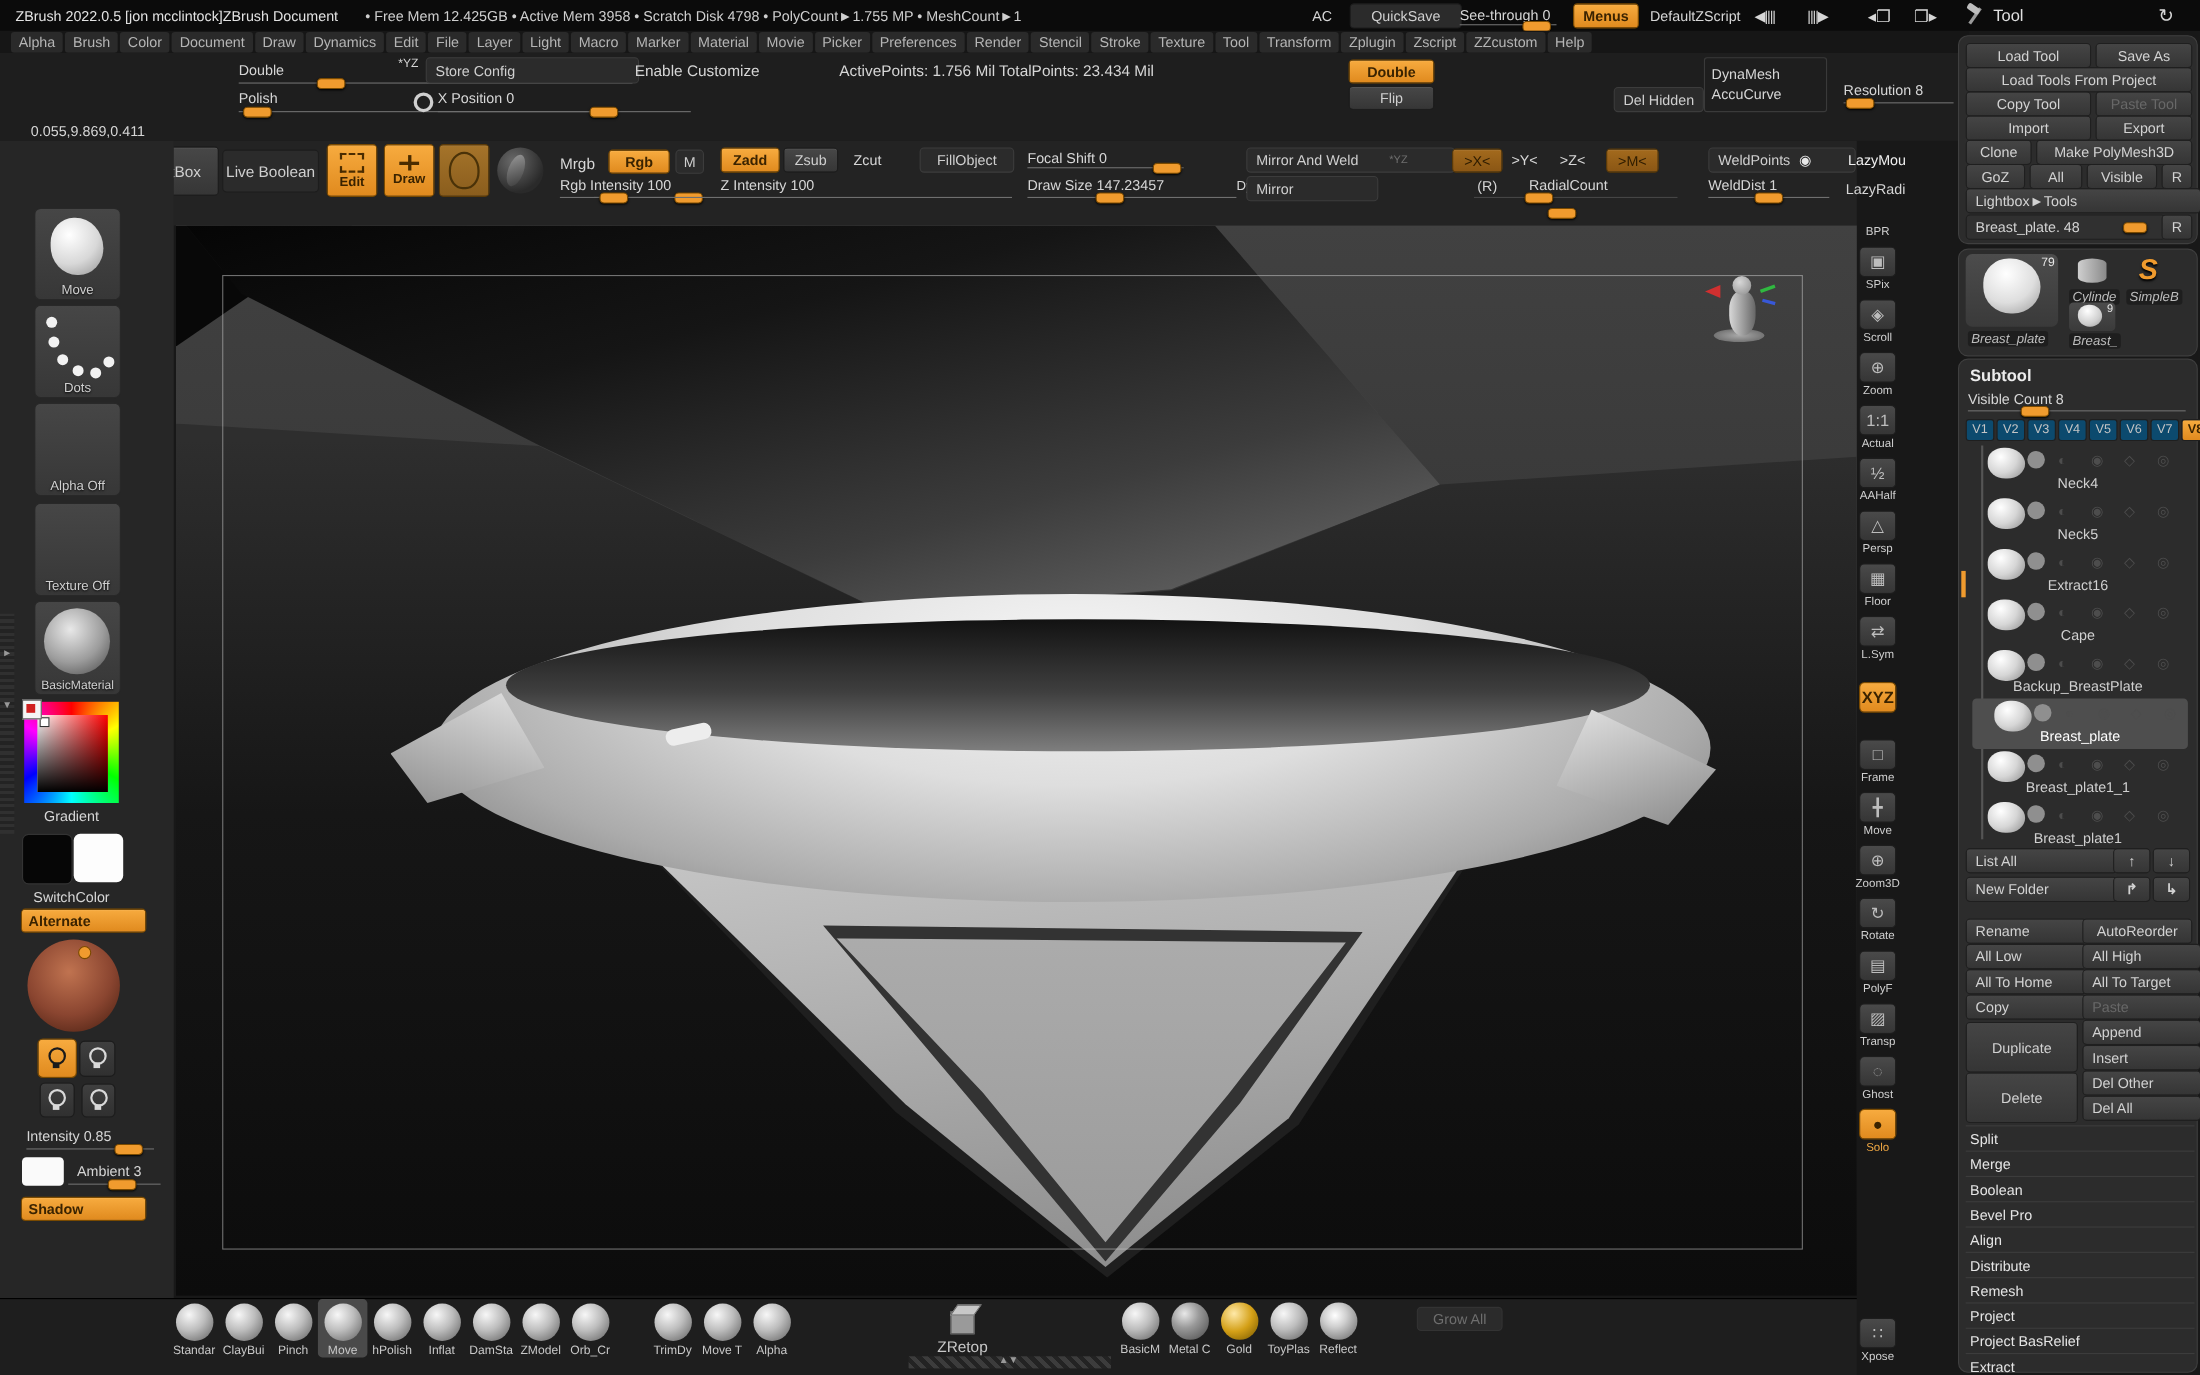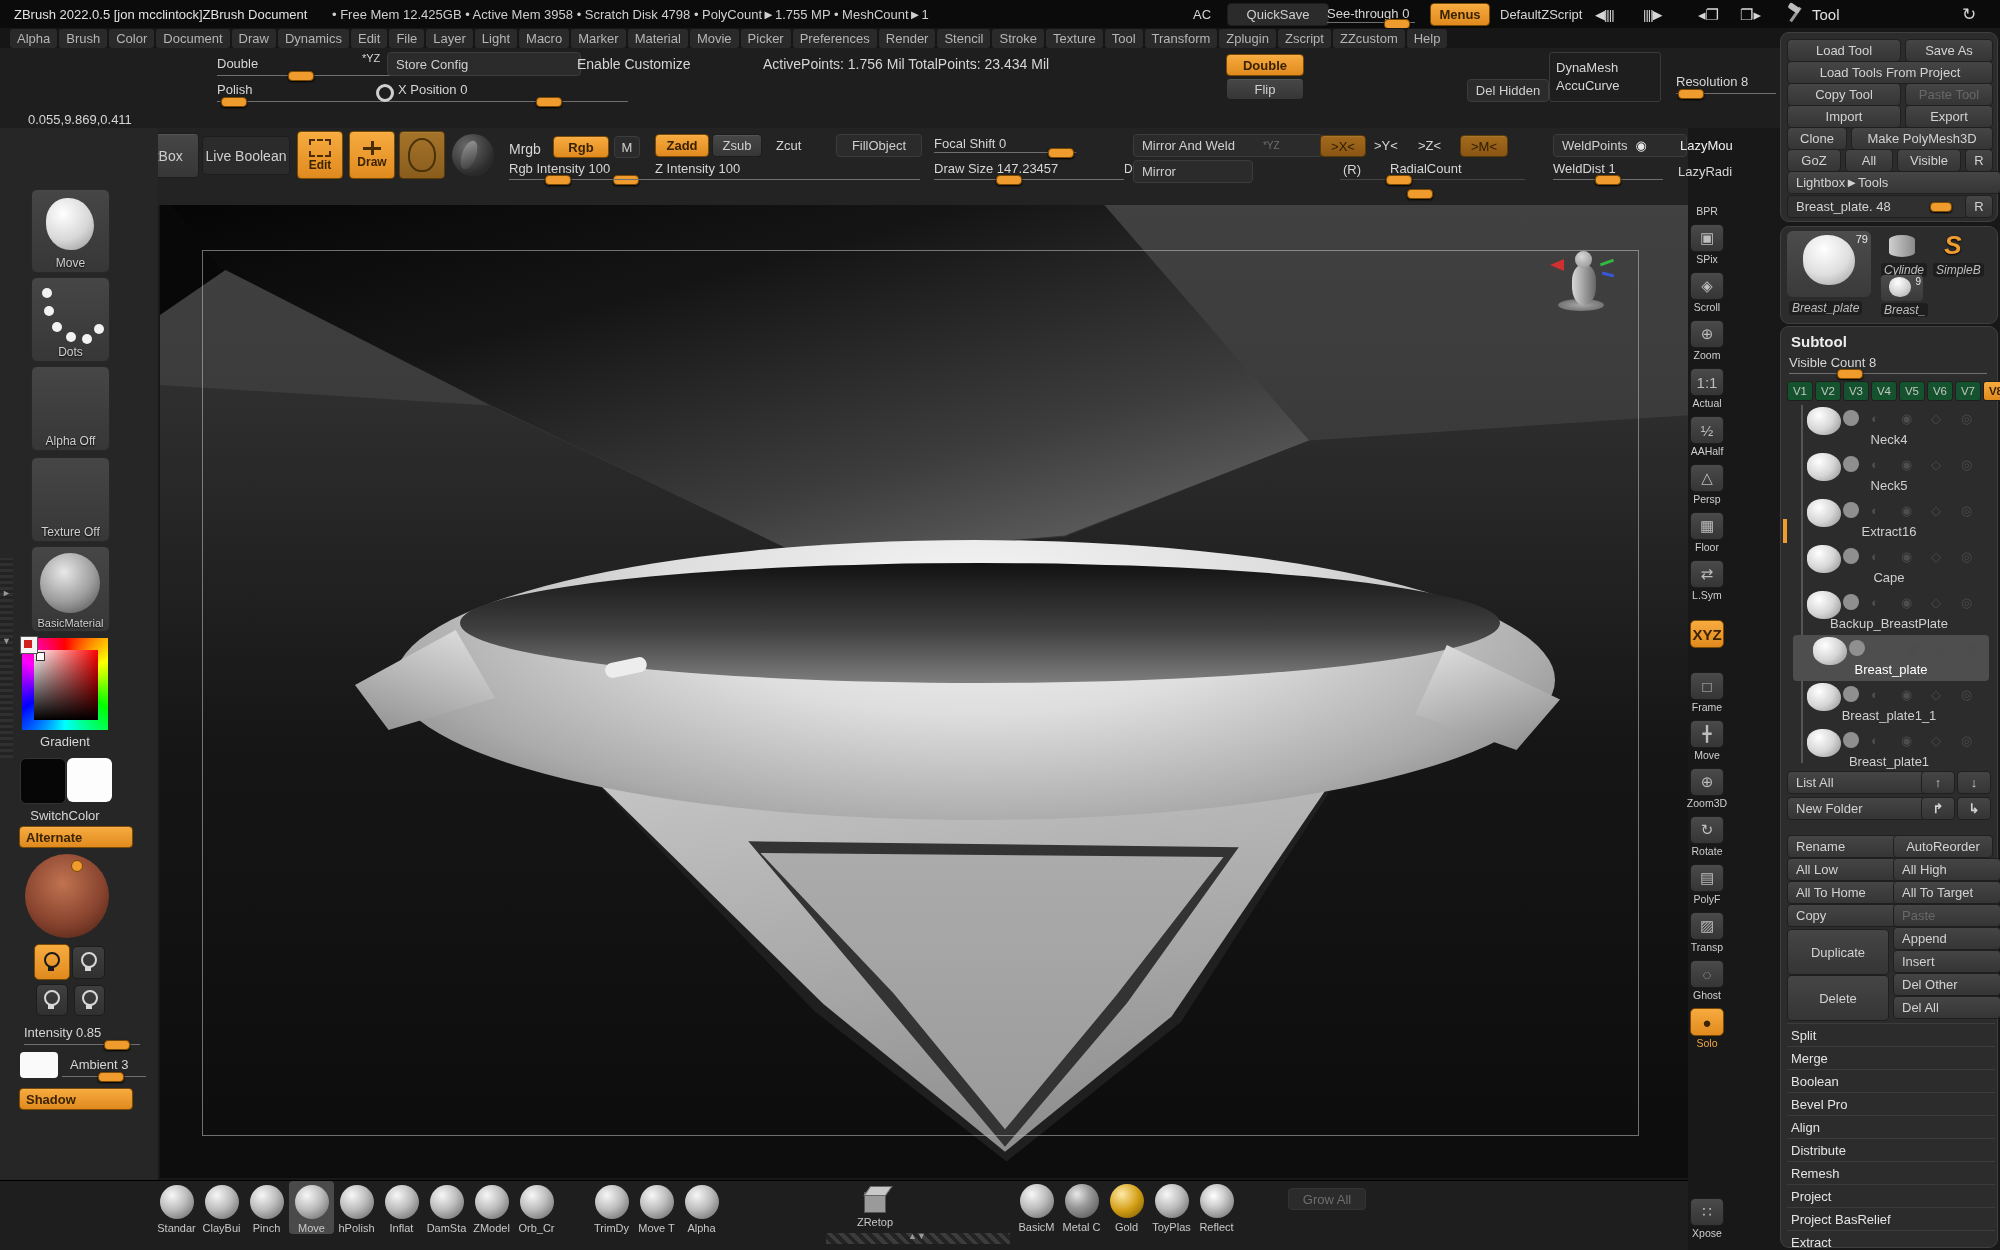--- a/index.html
+++ b/index.html
@@ -78,21 +78,21 @@
   #tray .bitem .lb{font-size:11px;color:#c8c8c8;margin-top:3px;white-space:nowrap;}
   .bulbbtn{position:absolute;width:34px;height:34px;border-radius:5px;background:linear-gradient(#3f3f3f,#303030);
            border:1px solid #1c1c1c;display:flex;align-items:center;justify-content:center;}
   .bulbbtn.on{background:linear-gradient(#f7ab3f,#e08a1e);border-color:#7a4a00;}
   .bulb{width:12px;height:12px;border:2px solid #d8d8d8;border-radius:50%;position:relative;margin-bottom:5px;}
   .bulb::after{content:'';position:absolute;left:2px;width:6px;top:12px;height:5px;background:#d8d8d8;}
   .bulbbtn.on .bulb{border-color:#1a1a1a;}
   .bulbbtn.on .bulb::after{background:#1a1a1a;}
   .shape{position:absolute;}
   .tab{width:24px;height:18px;margin-right:2px;display:flex;align-items:center;justify-content:center;
-       background:#14532d;border:1px solid #1f1f1f;border-radius:3px;font-size:11.5px;color:#c5c5c5;}
+       background:#0c4a6e;border:1px solid #1f1f1f;border-radius:3px;font-size:11.5px;color:#c5c5c5;}
   .tab.active{background:linear-gradient(#f7ab3f,#e08a1e);color:#3a2300;font-weight:bold;}
   .chip{position:absolute;font-size:12px;color:#bdbdbd;background:rgba(20,20,20,.55);padding:0 3px;border-radius:3px;white-space:nowrap;font-style:italic;}
 </style>
 </head>
 <body>
 
 <div id="titlebar">
   <span class="lbl" style="left:14px;top:7px;color:#e2e2e2">ZBrush 2022.0.5 [jon mcclintock]ZBrush Document</span>
   <span class="lbl" style="left:332px;top:7px;color:#cfcfcf">• Free Mem 12.425GB  • Active Mem 3958  • Scratch Disk 4798  • PolyCount►1.755 MP  • MeshCount►1</span>
   <span class="lbl dimtext" style="left:1193px;top:7px">AC</span>
@@ -661,21 +661,21 @@
       <div class="sphere"></div>
       <div class="lb">Alpha</div>
     </div>
     </div>
 </div>
 <div class="abs" style="left:845px;top:1184px;width:60px;text-align:center">
   <div style="position:relative;width:28px;height:30px;margin:0 auto">
     <div style="position:absolute;left:3px;top:8px;width:20px;height:19px;background:#9a9a9a;border:1px solid #555"></div>
     <div style="position:absolute;left:6px;top:2px;width:20px;height:8px;background:#c8c8c8;transform:skewX(-35deg);border:1px solid #666"></div>
   </div>
-  <div style="font-size:11px;color:#c8c8c8;margin-top:2px">ZRetop</div>
+  <div style="font-size:14px;color:#c8c8c8;margin-top:2px">ZRetop</div>
 </div>
 <div class="abs" style="left:826px;top:1233px;width:184px;height:11px;background:repeating-linear-gradient(45deg,#3c3c3c 0 4px,#232323 4px 8px)">
   <span style="position:absolute;left:82px;top:-2px;font-size:9px;color:#999">▲▼</span>
 </div>
 <div class="abs" style="left:1014px;top:1180px;display:flex">
 
 <div class="bitem m-basic" style="width:45px;display:flex;flex-direction:column;align-items:center;padding-top:4px">
     <div class="sphere" style="width:34px;height:34px"></div>
     <div class="lb" style="font-size:11px;color:#c8c8c8;margin-top:3px;white-space:nowrap">BasicM</div>
   </div>

